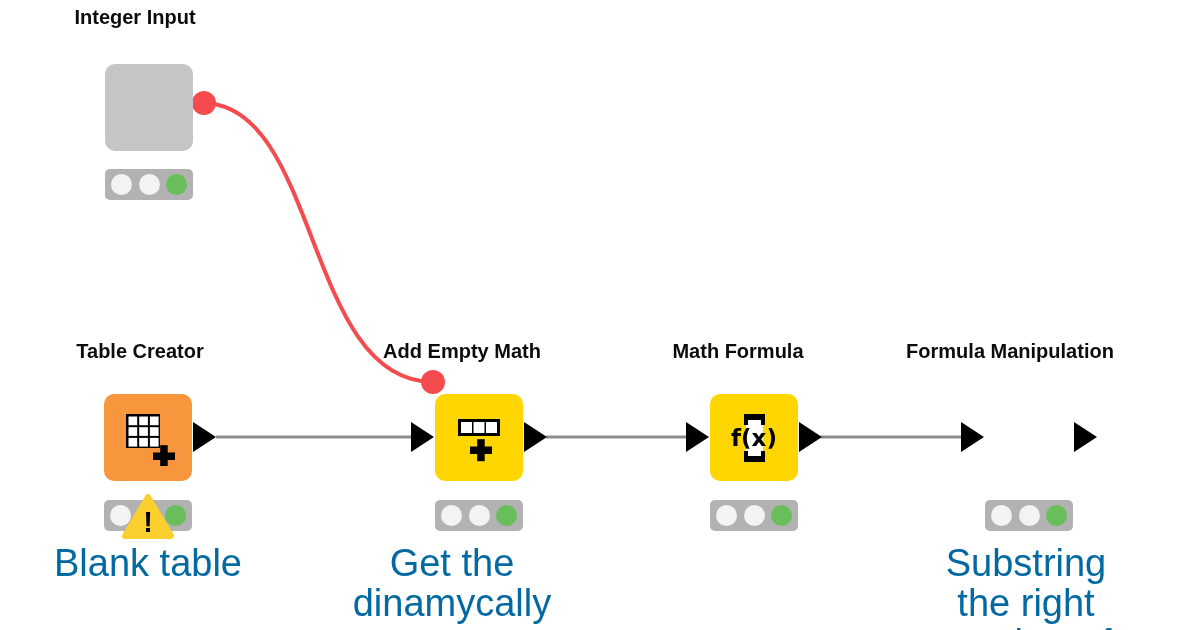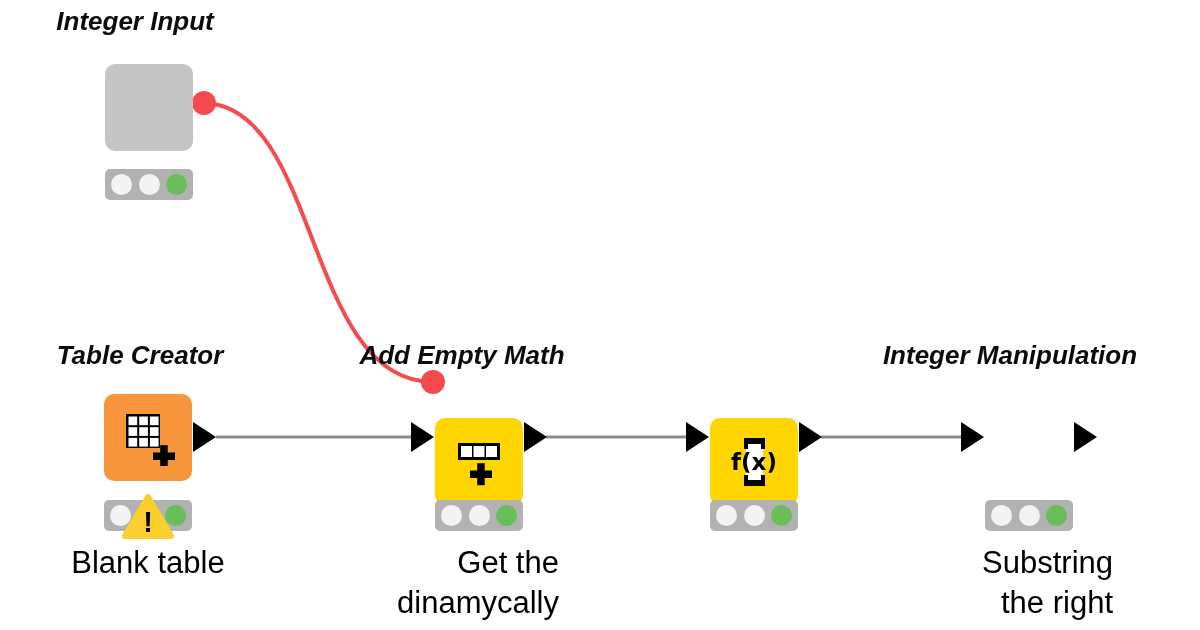--- a/index.html
+++ b/index.html
@@ -10,38 +10,38 @@
   #canvas{position:absolute;inset:0;width:1200px;height:630px;}
   
   #wires{position:absolute;left:0;top:0;z-index:1;}
   
   .node{
     position:absolute;width:88px;height:87px;border-radius:10px;z-index:2;
     display:flex;align-items:center;justify-content:center;
   }
   .node.gray{background:#C5C5C5;}
   .node.orange{background:#F7963D;}
-  .node.yellow{background:#FFD600;margin-top:24px;}
+  .node.yellow{background:#FFD600;}
   
   .traffic{
     position:absolute;width:88px;height:31px;border-radius:5px;background:#B2B2B2;
     display:flex;align-items:center;justify-content:space-evenly;z-index:2;
   }
   .light{width:21px;height:21px;border-radius:50%;}
   .light.off{background:#F3F3F3;}
   .light.green{background:#69BE5B;}
   
   .title{
     position:absolute;transform:translateX(-50%);white-space:nowrap;
-    font-size:26px;font-weight:700;color:#0c0c0c;z-index:2;font-style:italic;
+    font-size:20px;font-weight:700;color:#0c0c0c;z-index:2;
   }
   
   .caption{
-    position:absolute;transform:translateX(-50%);text-align:right;
-    font-size:31px;font-weight:400;color:#000000;line-height:40px;
+    position:absolute;transform:translateX(-50%);text-align:center;
+    font-size:38px;font-weight:400;color:#0369a1;line-height:40px;
     white-space:pre-line;z-index:2;
   }
   .warn-badge{position:absolute;z-index:3;}
   svg text{user-select:none;}
 </style>
 </head>
 <body>
 
 <div id="canvas">
 
@@ -109,42 +109,43 @@
       <rect x="35" y="12" width="11" height="11" fill="#fff"></rect>
       <rect x="19" y="36.5" width="22" height="7.5" fill="#000"></rect>
       <rect x="26.2" y="29.2" width="7.5" height="22" fill="#000"></rect>
     </svg>
   </div>
   <div class="traffic" style="left:435px;top:500px;">
     <span class="light off"></span>
     <span class="light off"></span>
     <span class="light green"></span>
   </div>
-  <div class="caption" style="left:478px;top:543px;">Get the
+  <div class="caption" style="left:452px;top:543px;">Get the
 dinamycally</div>
 
+  <div class="title" style="left:738px;top:340px;">Math Formula</div>
   <div class="node yellow" style="left:710px;top:394px;">
     <svg width="56" height="56" viewBox="0 0 56 56">
       <rect x="20" y="6" width="17" height="44" rx="6" fill="#fff"></rect>
       <rect x="18" y="4" width="21" height="6" fill="#000"></rect>
       <rect x="18" y="4" width="4" height="11" fill="#000"></rect>
       <rect x="35" y="4" width="4" height="11" fill="#000"></rect>
       <rect x="18" y="46" width="21" height="6" fill="#000"></rect>
       <rect x="18" y="41" width="4" height="11" fill="#000"></rect>
       <rect x="35" y="41" width="4" height="11" fill="#000"></rect>
       <text x="28" y="36" text-anchor="middle" font-size="23" font-weight="700" fill="#000" font-family="DejaVu Sans, sans-serif">f(x)</text>
     </svg>
   </div>
   <div class="traffic" style="left:710px;top:500px;">
     <span class="light off"></span>
     <span class="light off"></span>
     <span class="light green"></span>
   </div>
 
-  <div class="title" style="left:1010px;top:340px;">Integer Manipulation</div>
+  <div class="title" style="left:1010px;top:340px;">Formula Manipulation</div>
   <div class="traffic" style="left:985px;top:500px;">
     <span class="light off"></span>
     <span class="light off"></span>
     <span class="light green"></span>
   </div>
   <div class="caption" style="left:1026px;top:543px;">Substring the right
 number of characters</div>
 
 </div>
 

